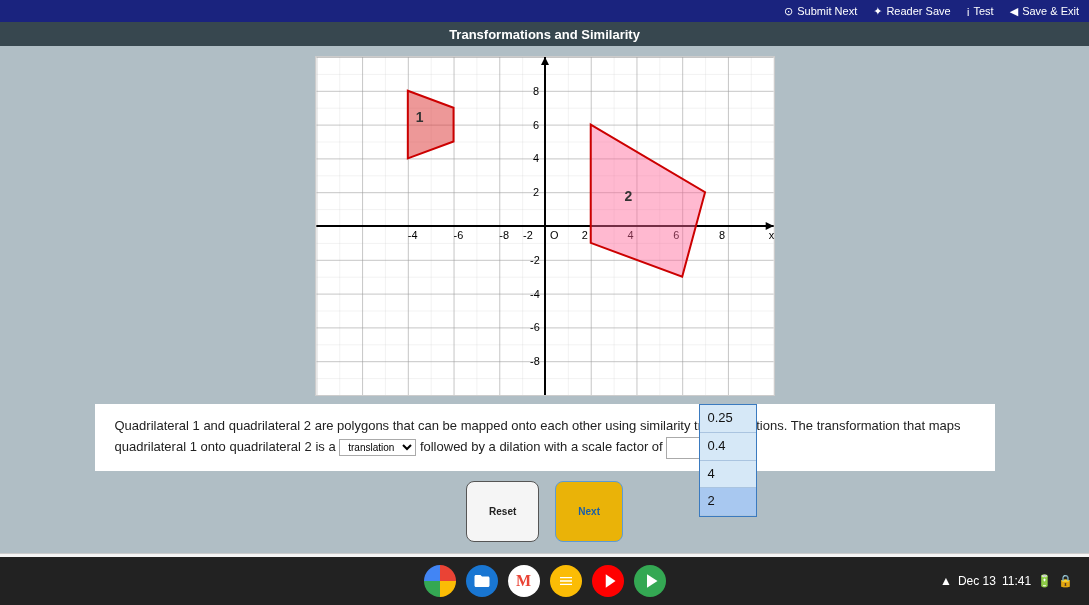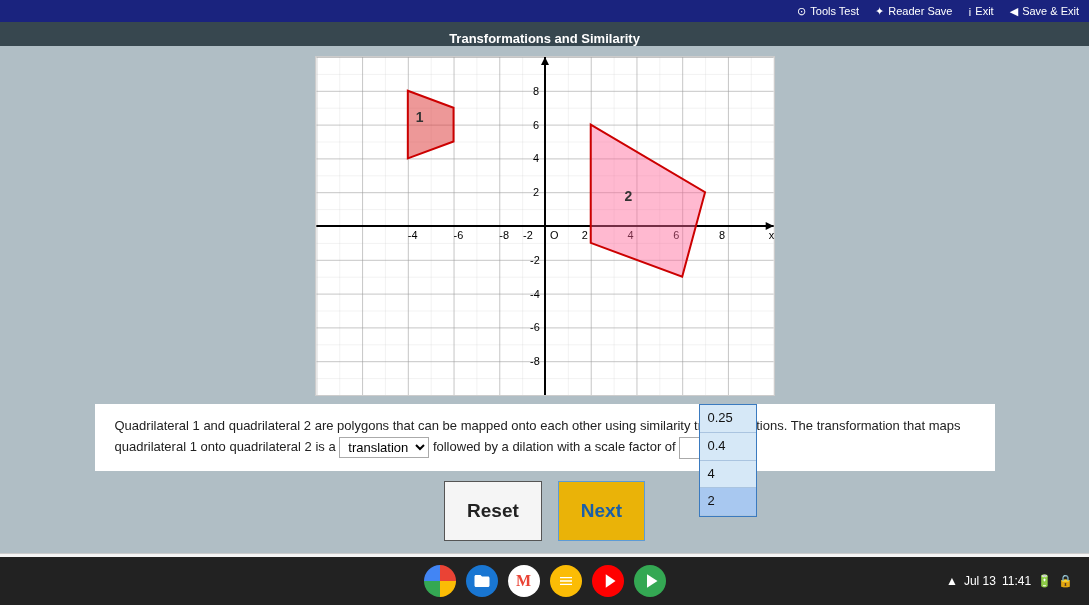--- a/index.html
+++ b/index.html
@@ -71,21 +71,21 @@
       font-size: 13px;
       color: #222;
       line-height: 1.6;
       position: relative;
     }
 
     .inline-select {
       display: inline-block;
       border: 1px solid #aaa;
       padding: 1px 4px;
-      font-size: 13px;
+      font-size: 10px;
       background: white;
       cursor: pointer;
       vertical-align: middle;
     }
 
     .inline-input-box {
       display: inline-block;
       border: 1px solid #aaa;
       width: 60px;
       height: 22px;
@@ -118,25 +118,25 @@
 
     
     #button-area {
       display: flex;
       gap: 16px;
       margin-top: 10px;
       justify-content: center;
     }
 
     .action-btn {
-      padding: 18px 22px;
-      border-radius: 0;
+      padding: 24px 22px;
+      border-radius: 8px;
       border: 1px solid #555;
       background: #f5f5f5;
-      font-size: 19px;
+      font-size: 10px;
       cursor: pointer;
       font-weight: bold;
       color: #222;
     }
     .action-btn.next {
       background: #eab308;
       border-color: #5c9bd6;
       color: #1a5fa8;
     }
 
@@ -191,42 +191,42 @@
       position: absolute;
       right: 16px;
     }
 
     
     #page-title-bar {
       width: 100%;
       height: 24px;
       background: #37474f;
       display: flex;
-      align-items: flex-end;
+      align-items: center;
       justify-content: center;
       color: white;
       font-size: 13px;
       font-weight: bold;
     }
   </style>
 </head>
 <body>
 
 <div id="top-bar">
   <div class="top-bar-item">
     <span class="top-bar-icon">⊙</span>
-    <span>Tools Test</span>
+    <span>Submit Next</span>
   </div>
   <div class="top-bar-item">
     <span class="top-bar-icon">✦</span>
     <span>Reader Save</span>
   </div>
   <div class="top-bar-item">
     <span class="top-bar-icon">ℹ</span>
-    <span>Exit</span>
+    <span>Test</span>
   </div>
   <div class="top-bar-item">
     <span class="top-bar-icon">◀</span>
     <span>Save &amp; Exit</span>
   </div>
 </div>
 
 <div id="page-title-bar">
   <span>Transformations and Similarity</span>
 </div>
@@ -342,18 +342,18 @@
 
     <div class="taskbar-icon" style="background:#34a853;">
       <svg width="18" height="14" viewBox="0 0 24 18" fill="white">
           <polygon points="8,0 8,18 22,9"></polygon>
         </svg>
     </div>
   </div>
 
   <div class="taskbar-clock">
     <span>▲</span>
-    <span>Jul 13</span>
+    <span>Dec 13</span>
     <span>11:41</span>
     <span>🔋</span>
     <span>🔒</span>
   </div>
 </div>
 
 </body></html>

